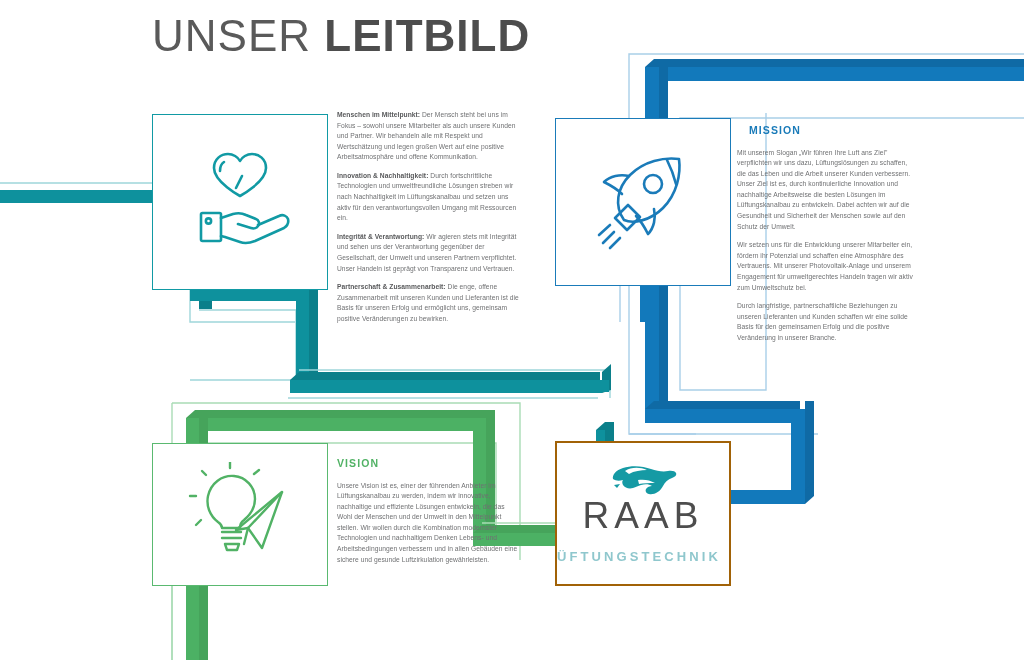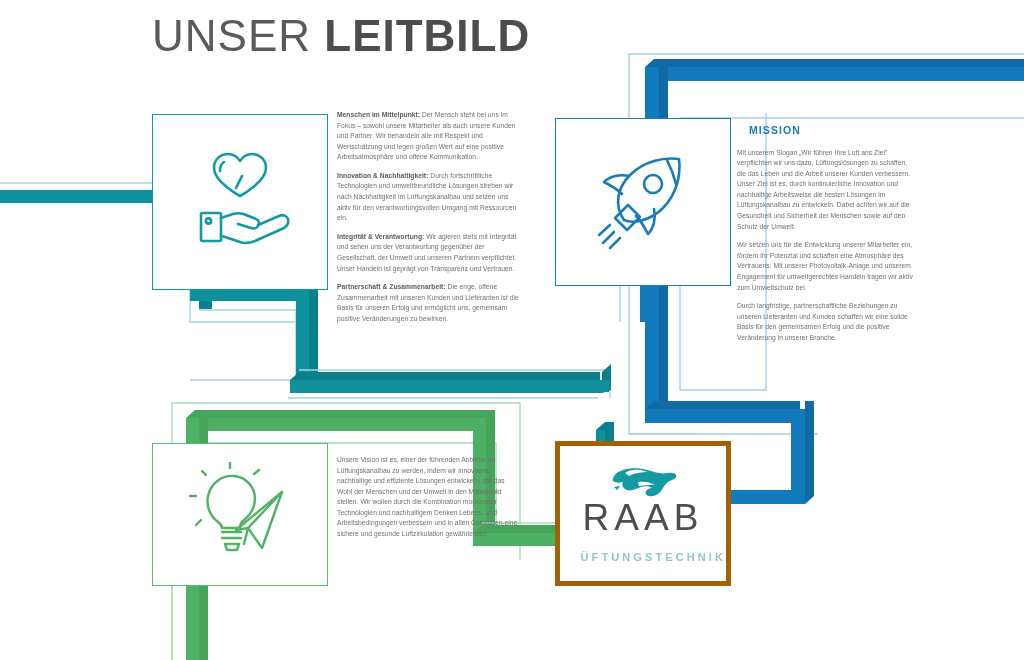--- a/index.html
+++ b/index.html
@@ -56,21 +56,21 @@
     border:1px solid #1a7bb9;
   }
   .card-vision{
     left:152px; top:443px;
     width:176px; height:143px;
     border:1px solid #5ab970;
   }
   .card-logo{
     left:555px; top:441px;
     width:176px; height:145px;
-    border:5px solid #a16207;
+    border:2px solid #a16207;
     flex-direction:column;
     justify-content:center;
   }
 
   
   .block{
     position:absolute;
     width:182px;
     color:#6f7072;
     font-size:6.7px;
@@ -98,26 +98,26 @@
   .logo-bird{margin-bottom:2px;}
   .logo-word{
     font-size:37px;
     letter-spacing:5px;
     color:#4d4d4d;
     font-weight:400;
     line-height:1;
     margin-top:-2px;
   }
   .logo-sub{
-    font-size:11px;
+    font-size:13px;
     letter-spacing:3.1px;
     color:#8fc7cd;
     font-weight:600;
     margin-top:15px;
-    text-align:right;
+    text-align:left;
     width:100%;
   }
 </style>
 </head>
 <body>
 
 <div id="stage">
 
   <svg id="ribbons" viewBox="0 0 1024 660">
 
@@ -273,18 +273,19 @@
   <div class="block block-mission">
     <h2>MISSION</h2>
     <div>
         <p>Mit unserem Slogan „Wir führen Ihre Luft ans Ziel" verpflichten wir uns dazu, Lüftungslösungen zu schaffen, die das Leben und die Arbeit unserer Kunden verbessern. Unser Ziel ist es, durch kontinuierliche Innovation und nachhaltige Arbeitsweise die besten Lösungen im Lüftungskanalbau zu entwickeln. Dabei achten wir auf die Gesundheit und Sicherheit der Menschen sowie auf den Schutz der Umwelt.</p>
         <p>Wir setzen uns für die Entwicklung unserer Mitarbeiter ein, fördern ihr Potenzial und schaffen eine Atmosphäre des Vertrauens. Mit unserer Photovoltaik-Anlage und unserem Engagement für umweltgerechtes Handeln tragen wir aktiv zum Umweltschutz bei.</p>
         <p>Durch langfristige, partnerschaftliche Beziehungen zu unseren Lieferanten und Kunden schaffen wir eine solide Basis für den gemeinsamen Erfolg und die positive Veränderung in unserer Branche.</p>
       </div>
   </div>
 
   <div class="block block-vision">
+    <h2>VISION</h2>
     <div>
         <p>Unsere Vision ist es, einer der führenden Anbieter im Lüftungskanalbau zu werden, indem wir innovative, nachhaltige und effiziente Lösungen entwickeln, die das Wohl der Menschen und der Umwelt in den Mittelpunkt stellen. Wir wollen durch die Kombination modernster Technologien und nachhaltigem Denken Lebens- und Arbeitsbedingungen verbessern und in allen Gebäuden eine sichere und gesunde Luftzirkulation gewährleisten.</p>
       </div>
   </div>
 
 </div>
 
 </body></html>

